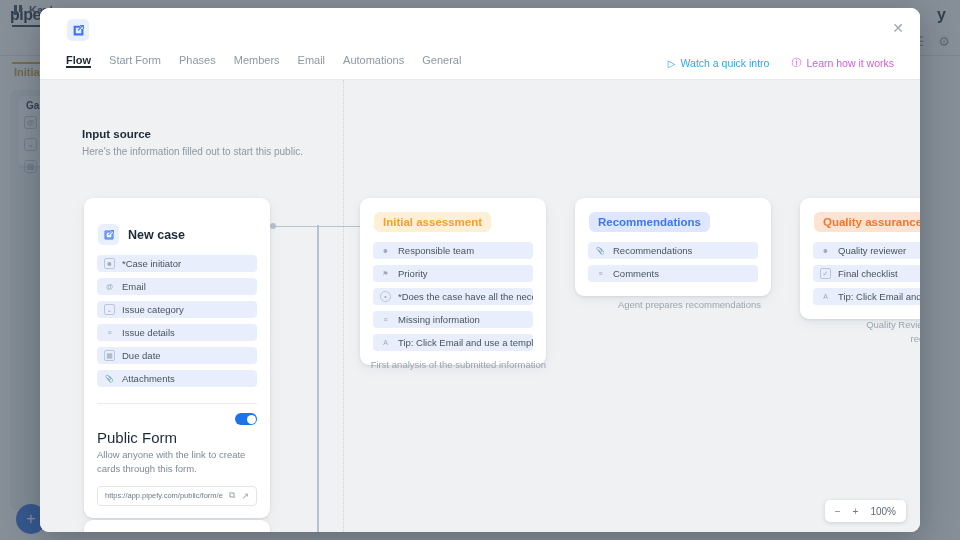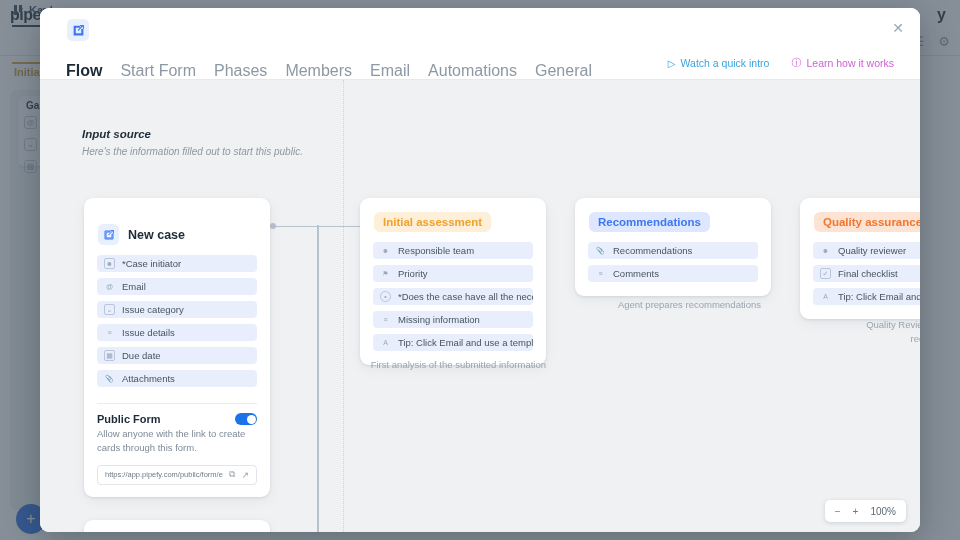--- a/index.html
+++ b/index.html
@@ -83,35 +83,35 @@
   .close-btn {
     position:absolute; right: 12px; top: 10px; width: 20px; height: 20px;
     display:flex; align-items:center; justify-content:center;
     color:#9aa6b1; font-size: 14px; cursor: pointer; line-height:1;
   }
 
   .tabbar {
     position: relative; height: 26px; border-bottom: 1px solid #e6e9ed; background:#fff;
   }
   .tabs { position:absolute; left: 26px; top: 0; display:flex; gap: 18px; height: 26px; align-items:flex-start; }
-  .tab { font-size: 16px; color: #8c98a4; padding-bottom: 0; cursor:pointer; white-space:nowrap;margin-top:8px; }
+  .tab { font-size: 11px; color: #8c98a4; padding-bottom: 0; cursor:pointer; white-space:nowrap; }
   .tab.active { color: #1d2b39; font-weight: bold; border-bottom: 2px solid #1d2b39; }
   .head-links { position:absolute; right: 26px; top: 2px; display:flex; gap: 22px; align-items:center; }
   .hlink { display:flex; align-items:center; gap: 5px; font-size: 10.5px; cursor:pointer; white-space:nowrap; }
   .hlink.intro { color: #3aa5e0; }
   .hlink.works { color: #cf5fd4; }
   .hlink .gl { font-size: 10px; }
 
   
   .canvas { position: relative; height: 452px; background: #eff1f3; overflow: hidden; }
   .divider-dotted {
     position:absolute; left: 303px; top: 0; bottom: 0; width: 0;
     border-left: 1px dotted #ccd3da;
   }
-  .sec { position:absolute;font-style:italic; }
+  .sec { position:absolute; }
   .sec-title { font-size: 11.5px; font-weight: bold; color: #1d2b39; }
   .sec-sub { font-size: 10px; color: #8d98a3; margin-top: 6px; }
 
   
   .card {
     position:absolute; background:#fff; border-radius: 9px;
     box-shadow: 0 1px 3px rgba(25,40,55,.10), 0 4px 14px rgba(25,40,55,.05);
   }
   .card-head { display:flex; align-items:center; gap: 9px; padding: 26px 14px 0 14px; }
   .card-head .sq {
@@ -140,21 +140,21 @@
   }
   .fic.noborder { border: none; }
 
   .card-caption {
     position:absolute; text-align:right; font-size: 9.5px; color:#9aa5b0; line-height:1.45;
   }
 
   
   .hr-sep { margin: 2px 13px 0 13px; border-top: 1px solid #e8ebef; }
   .pf { padding: 9px 13px 12px 13px; position:relative; }
-  .pf-title { font-size: 11px; font-weight: bold; color:#1d2b39; }
+  .pf-title { font-size: 15px; font-weight: normal; color:#1d2b39;margin-top:16px; }
   .pf-desc { font-size: 9.5px; color:#7e8a96; line-height: 1.5; margin-top: 2px; }
   .toggle {
     position:absolute; right: 13px; top: 9px; width: 22px; height: 12px;
     background:#1a73e8; border-radius: 7px; cursor:pointer;
   }
   .toggle:after { content:""; position:absolute; right:1.5px; top:1.5px; width:9px; height:9px; border-radius:50%; background:#fff; }
   .url-box {
     margin-top: 9px; height: 20px; border:1px solid #e2e6eb; border-radius: 4px;
     display:flex; align-items:center; gap: 6px; padding: 0 7px;
     font-size: 7.5px; color:#6f7c88;

